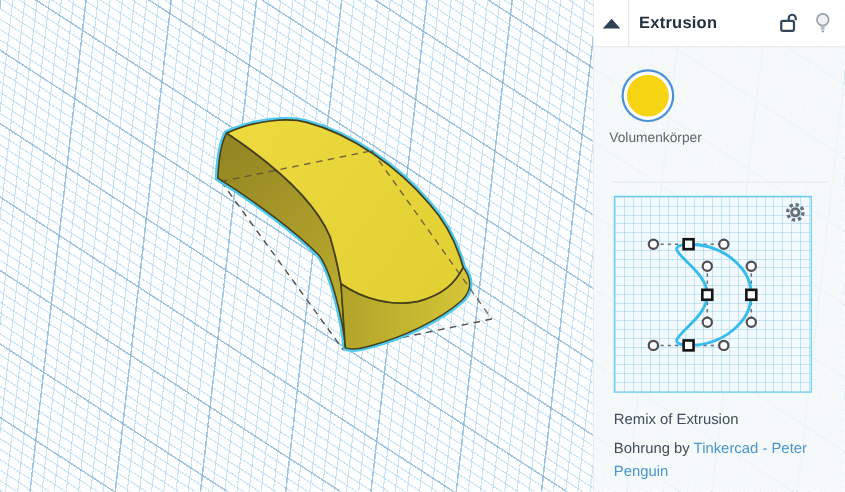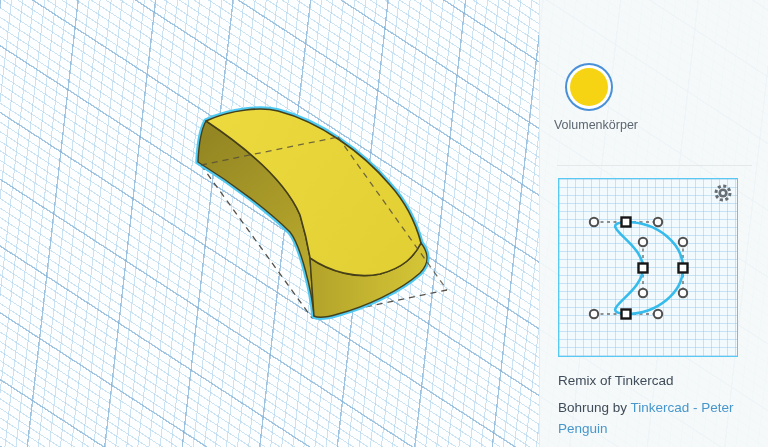--- a/index.html
+++ b/index.html
@@ -134,20 +134,37 @@
 
     <g stroke="rgba(82,76,58,0.8)" stroke-width="1.3" stroke-dasharray="6 5" fill="none">
       <path d="M201,165 L338,137"></path>
       <path d="M338,137 L447,290"></path>
     </g>
   </svg>
 </div>
 
 <div class="panel">
 
+  <div class="panel-header">
+    <div class="collapse-btn">
+      <span class="tri"></span>
+    </div>
+    <div class="panel-title">Extrusion</div>
+    <div class="header-icons">
+      <svg width="18" height="19" viewBox="0 0 18 19">
+        <path d="M8,8 V5.6 a3.2,3.2 0 0 1 6.4,0 V7.4" fill="none" stroke="#34475a" stroke-width="2"></path>
+        <rect x="1.2" y="8" width="11.6" height="9" rx="1.6" fill="none" stroke="#34475a" stroke-width="2"></rect>
+      </svg>
+      <svg width="16" height="20" viewBox="0 0 16 20">
+        <circle cx="8" cy="7" r="5.3" fill="#eef0f2" stroke="#97a1ab" stroke-width="1.6"></circle>
+        <path d="M6,12.2 L10,12.2 L9.4,16.5 L6.6,16.5 Z" fill="#b6bec6"></path>
+        <path d="M6.9,17.6 h2.2" stroke="#97a1ab" stroke-width="1.4"></path>
+      </svg>
+    </div>
+  </div>
 
   <div class="panel-body">
 
     <div class="option option-solid">
       <div class="opt-circle solid"></div>
       <div class="opt-label">Volumenkörper</div>
     </div>
 
 
     <div class="sep"></div>
@@ -185,17 +202,17 @@
           <rect x="119.5" y="84.5" width="9" height="9"></rect>
         </g>
       </svg>
       <svg class="gear" width="20" height="20" viewBox="0 0 20 20">
         <circle cx="10" cy="10" r="7" fill="none" stroke="#666e76" stroke-width="3" stroke-dasharray="3 2.5"></circle>
         <circle cx="10" cy="10" r="4.6" fill="#666e76"></circle>
         <circle cx="10" cy="10" r="2" fill="#f3fafd"></circle>
       </svg>
     </div>
 
-    <div class="credit-remix">Remix of Tinkercad</div>
+    <div class="credit-remix">Remix of Extrusion</div>
 
     <div class="credit-by"><span>Bohrung by </span><a>Tinkercad - Peter Penguin</a></div>
   </div>
 </div>
 
 </body></html>

